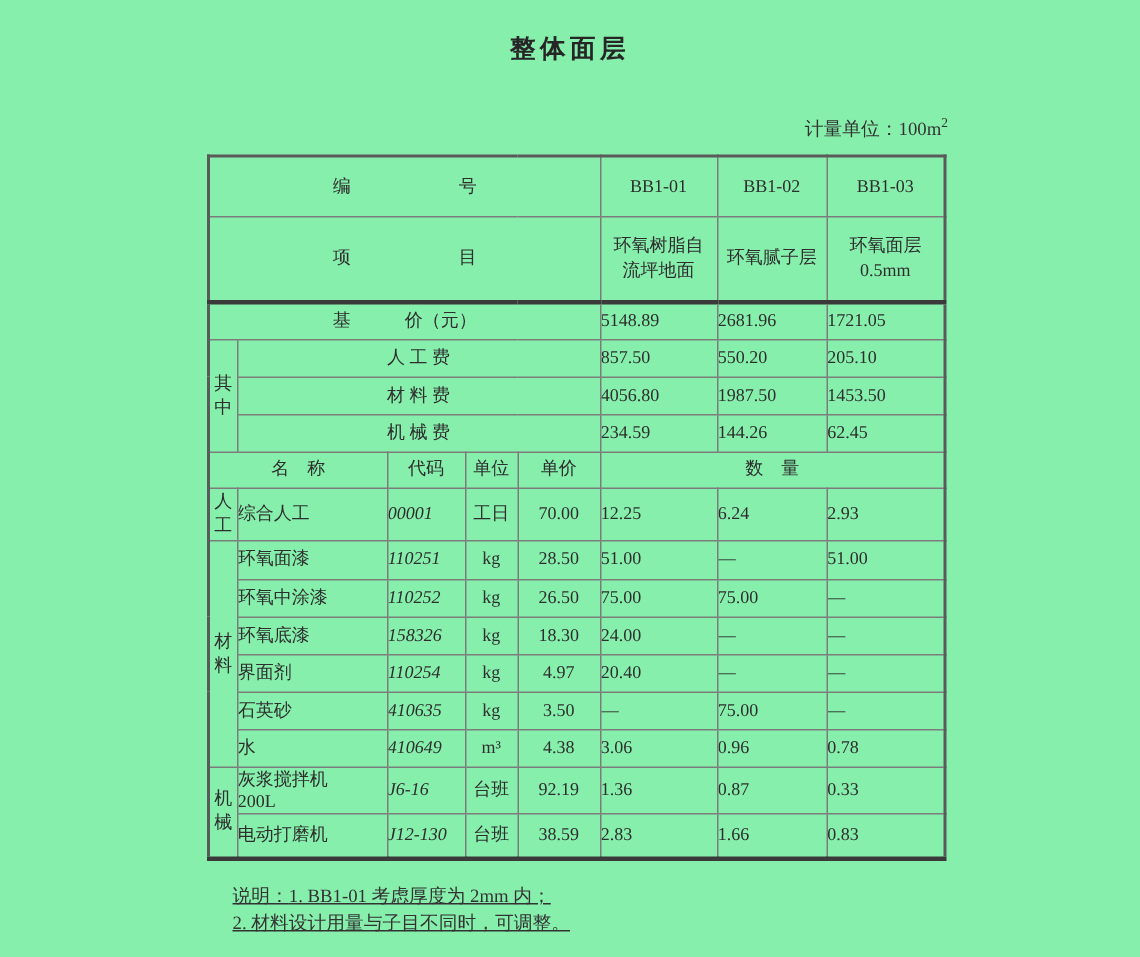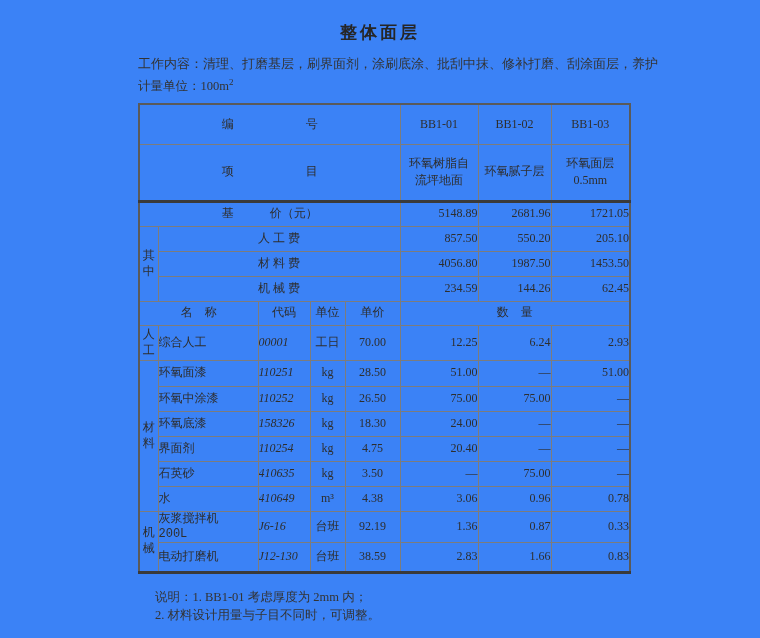--- a/index.html
+++ b/index.html
@@ -1,76 +1,75 @@
 <!DOCTYPE html>
 <html><head>
 <meta charset="utf-8">
 <style>
   html,body{margin:0;padding:0;background:#ffffff;}
   #page{
     position:relative;
     width:760px;height:638px;
-    background:#3b82f6;
+    background:#86efac;
     font-family:"Liberation Serif","DejaVu Serif",serif;
     color:#2e2e2e;
     overflow:hidden;
   }
   .title{
     position:absolute;top:21px;left:0;width:100%;
     text-align:center;font-size:17px;font-weight:bold;letter-spacing:3px;color:#262626;
   }
   .workline{
     position:absolute;left:138px;top:55px;width:510px;
     font-size:13px;color:#333;white-space:pre;
   }
   .unitline{
     position:absolute;left:138px;top:78px;width:494px;
-    text-align:left;font-size:12.5px;color:#333;
+    text-align:right;font-size:12.5px;color:#333;
   }
   .unitline sup{font-size:9px;}
   table.quota{
     position:absolute;left:138px;top:103px;
     border-collapse:collapse;table-layout:fixed;
     width:491px;
     font-size:12px;color:#2e2e2e;
   }
   table.quota{border:2px solid #5a5a5a;border-bottom:3px solid #3a3a3a;padding-left:11px;}
   table.quota td{
     border:1px solid #7c7c7c;
     padding:0;
     overflow:hidden;
     line-height:1.45;
   }
   tr.thicksep td{border-bottom:3px solid #3a3a3a;}
   td.c{text-align:center;}
-  td.r{text-align:right;padding-right:9px;}
+  td.r{text-align:left;padding-right:9px;}
   td.name{text-align:left;padding-left:6px;white-space:pre-line;}
   td.code{text-align:left;padding-right:7px;font-style:italic;}
   td.price{text-align:center;padding-right:8px;}
   td.lbl{text-align:center;white-space:pre;}
   td.wrap{text-align:center;white-space:pre-line;line-height:1.55;}
   .vtext{
     display:block;width:1em;margin:0 auto;
     word-break:break-all;line-height:1.3;text-align:right;
   }
   .notes{
     position:absolute;left:155px;top:588px;
-    font-size:12.5px;line-height:18px;color:#333;
+    font-size:12.5px;line-height:18px;color:#333;text-decoration:underline;
   }
   .notes .row2{}
   sup{line-height:0;}
 </style>
 </head>
 <body>
 
 <div id="page">
 
   <div class="title">整体面层</div>
 
-  <div class="workline">工作内容：清理、打磨基层，刷界面剂，涂刷底涂、批刮中抹、修补打磨、刮涂面层，养护</div>
 
   <div class="unitline"><span>计量单位：100m</span><sup>2</sup></div>
 
   <table class="quota">
     <colgroup>
       <col style="width:19px">
         <col style="width:100px">
         <col style="width:52px">
         <col style="width:35px">
       <col style="width:55px">
@@ -175,21 +174,21 @@
       <td class="c">kg</td>
       <td class="price">18.30</td>
       <td class="r">24.00</td>
       <td class="r">—</td>
       <td class="r">—</td>
     </tr>
     <tr style="height:25px">
       <td class="name">界面剂</td>
       <td class="code">110254</td>
       <td class="c">kg</td>
-      <td class="price">4.75</td>
+      <td class="price">4.97</td>
       <td class="r">20.40</td>
       <td class="r">—</td>
       <td class="r">—</td>
     </tr>
     <tr style="height:25px">
       <td class="name">石英砂</td>
       <td class="code">410635</td>
       <td class="c">kg</td>
       <td class="price">3.50</td>
       <td class="r">—</td>
@@ -203,21 +202,21 @@
       <td class="price">4.38</td>
       <td class="r">3.06</td>
       <td class="r">0.96</td>
       <td class="r">0.78</td>
     </tr>
 
     <tr style="height:31px">
       <td rowspan="2" class="c">
             <span class="vtext">机械</span>
           </td>
-      <td class="name" style="line-height:1.25;font-family:Liberation Mono, monospace;">灰浆搅拌机
+      <td class="name" style="line-height:1.25;">灰浆搅拌机
 200L</td>
       <td class="code">J6-16</td>
       <td class="c">台班</td>
       <td class="price">92.19</td>
       <td class="r">1.36</td>
       <td class="r">0.87</td>
       <td class="r">0.33</td>
     </tr>
     <tr style="height:30px">
       <td class="name">电动打磨机</td>

